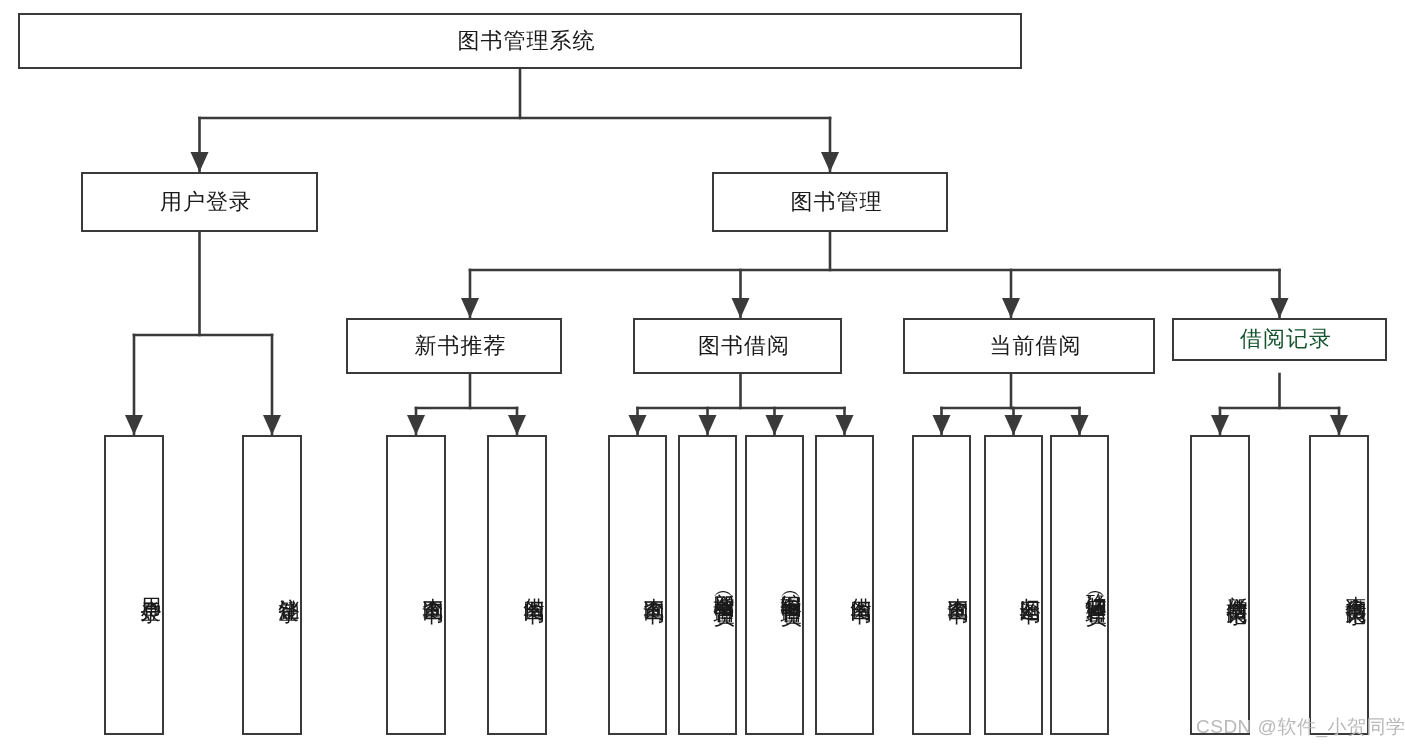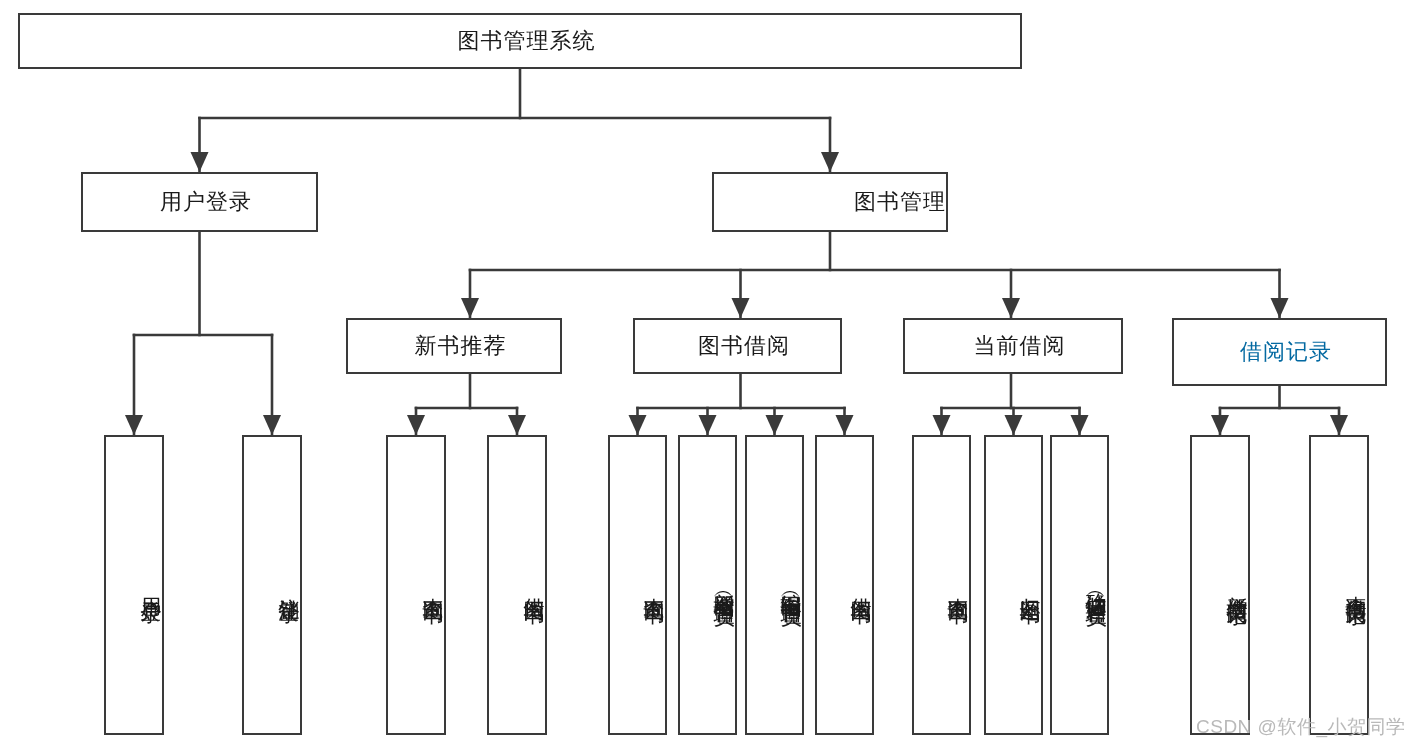--- a/index.html
+++ b/index.html
@@ -132,33 +132,33 @@
       <line x1="1339" y1="408" x2="1339" y2="434" stroke="#3a3a3a" stroke-width="2.6" stroke-linecap="square"></line>
       <polygon points="1330,415 1348,415 1339,435" fill="#3a3a3a"></polygon>
     </svg>
   <div id="nodes-layer">
       <div class="node horiz root" style="left: 18px; top: 13px; width: 1004px; height: 56px; border-color: rgb(58, 58, 58); background: rgb(255, 255, 255); color: rgb(26, 26, 26);">
         <span class="hlabel">图书管理系统</span>
       </div>
       <div class="node horiz" style="left: 81px; top: 172px; width: 237px; height: 60px; border-color: rgb(58, 58, 58); background: rgb(255, 255, 255); color: rgb(26, 26, 26);">
         <span class="hlabel">用户登录</span>
       </div>
-      <div class="node horiz" style="left: 712px; top: 172px; width: 236px; height: 60px; border-color: rgb(58, 58, 58); background: rgb(255, 255, 255); color: rgb(26, 26, 26); justify-content: flex-end;">
+      <div class="node horiz" style="left: 712px; top: 172px; width: 236px; height: 60px; border-color: rgb(58, 58, 58); background: rgb(255, 255, 255); color: rgb(26, 26, 26);">
         <span class="hlabel">图书管理</span>
       </div>
       <div class="node horiz" style="left: 346px; top: 318px; width: 216px; height: 56px; border-color: rgb(58, 58, 58); background: rgb(255, 255, 255); color: rgb(26, 26, 26);">
         <span class="hlabel">新书推荐</span>
       </div>
       <div class="node horiz" style="left: 633px; top: 318px; width: 209px; height: 56px; border-color: rgb(58, 58, 58); background: rgb(255, 255, 255); color: rgb(26, 26, 26);">
         <span class="hlabel">图书借阅</span>
       </div>
-      <div class="node horiz" style="left: 903px; top: 318px; width: 220px; height: 56px; border-color: rgb(58, 58, 58); background: rgb(255, 255, 255); color: rgb(26, 26, 26);">
+      <div class="node horiz" style="left: 903px; top: 318px; width: 252px; height: 56px; border-color: rgb(58, 58, 58); background: rgb(255, 255, 255); color: rgb(26, 26, 26);">
         <span class="hlabel">当前借阅</span>
       </div>
-      <div class="node horiz" style="left: 1172px; top: 318px; width: 215px; height: 68px; border-color: rgb(58, 58, 58); background: rgb(255, 255, 255); color: #0369a1;">
+      <div class="node horiz" style="left: 1172px; top: 318px; width: 215px; height: 43px; border-color: rgb(58, 58, 58); background: rgb(255, 255, 255); color: #14532d;">
         <span class="hlabel">借阅记录</span>
       </div>
       <div class="node vert" style="left: 104px; top: 435px; width: 60px; height: 300px; border-color: rgb(58, 58, 58); background: rgb(255, 255, 255); color: rgb(26, 26, 26);">
         <span class="vlabel">用户登录</span>
       </div>
       <div class="node vert" style="left: 242px; top: 435px; width: 60px; height: 300px; border-color: rgb(58, 58, 58); background: rgb(255, 255, 255); color: rgb(26, 26, 26);">
         <span class="vlabel">注销登录</span>
       </div>
       <div class="node vert" style="left: 386px; top: 435px; width: 60px; height: 300px; border-color: rgb(58, 58, 58); background: rgb(255, 255, 255); color: rgb(26, 26, 26);">
         <span class="vlabel">查询图书</span>

